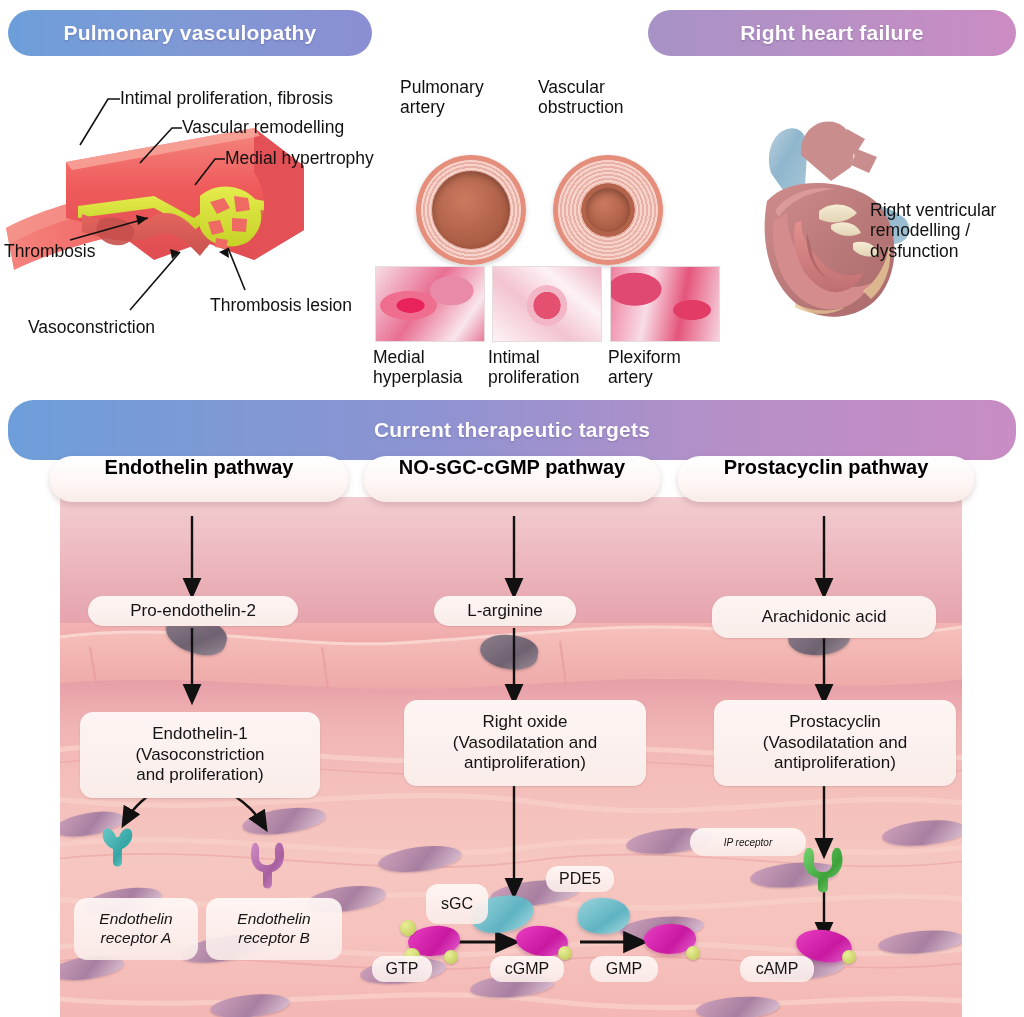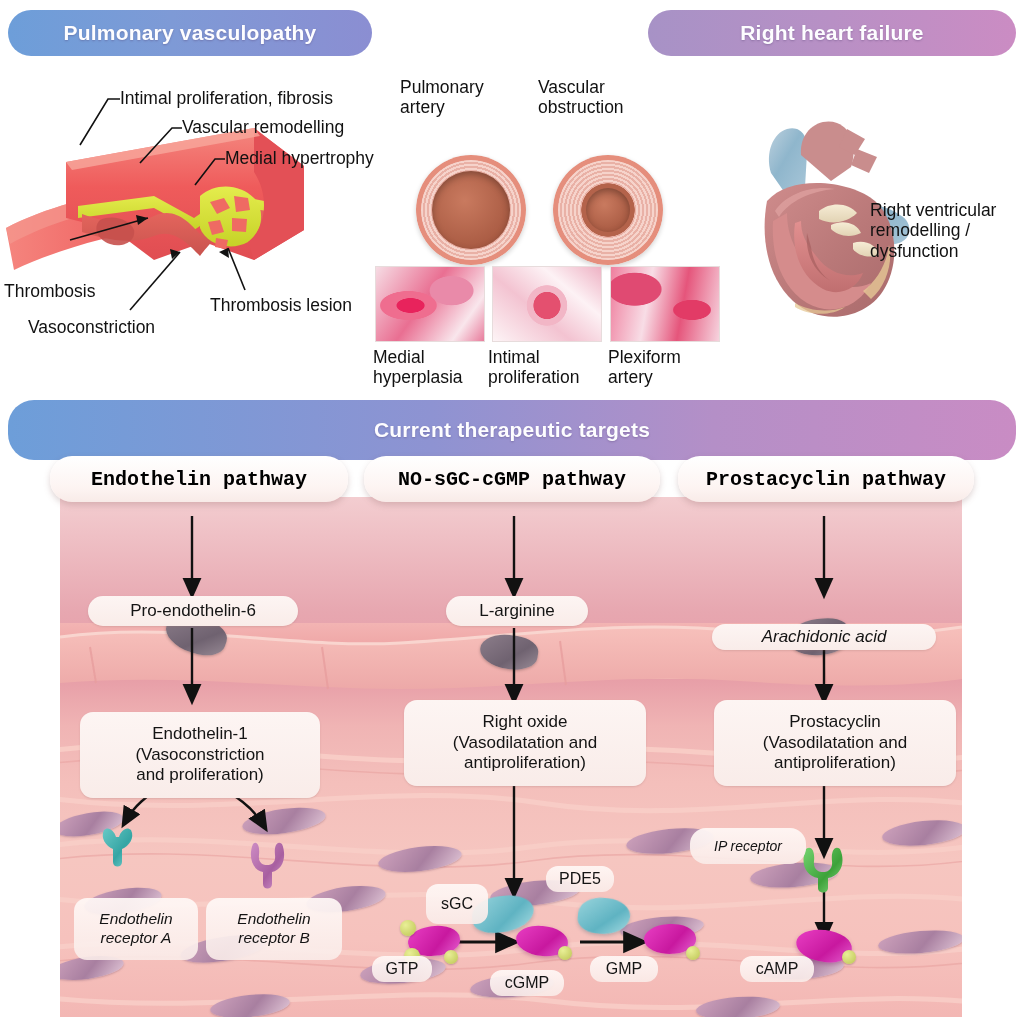--- a/index.html
+++ b/index.html
@@ -72,24 +72,24 @@
   .chip{position:absolute;display:flex;align-items:center;justify-content:center;
     background:linear-gradient(to bottom,#fdf5f3,#f9ece9);
     border-radius:16px;font-size:17px;color:#141414;white-space:nowrap;
     box-shadow:0 1px 2px rgba(150,110,110,.25);}
   .chip.multi{flex-direction:column;line-height:1.2;white-space:normal;padding:6px 10px;border-radius:13px;}
   .chip.it{font-style:italic;}
   .chip.sm{font-size:16px;border-radius:12px;}
   .chip.soft{box-shadow:none;background:linear-gradient(to bottom,rgba(255,248,246,.93),rgba(250,236,233,.9));}
 
   
-  .pill{position:absolute;display:flex;align-items:center;justify-content:center;
+  .pill{position:absolute;display:flex;align-items:flex-start;justify-content:center;
     background:linear-gradient(to bottom,#ffffff,#fdf4f2 70%,#f8ebe8);
     border-radius:22px;font-weight:bold;font-size:20px;color:#000;
-    box-shadow:0 3px 6px rgba(140,100,100,.28);font-family:Liberation Mono, monospace;}
+    box-shadow:0 3px 6px rgba(140,100,100,.28);}
 
   
   .mol{position:absolute;border-radius:48% 52% 45% 55%;
     background:linear-gradient(135deg,#e93fc4,#c8189f 60%,#e55fd0);
     box-shadow:0 2px 4px rgba(120,0,90,.3);}
   .phos{position:absolute;border-radius:50%;
     background:radial-gradient(circle at 35% 32%,#e9ef97,#bcc452);
     box-shadow:0 1px 2px rgba(0,0,0,.22);}
   .enz{position:absolute;border-radius:52% 48% 60% 40%;
     background:linear-gradient(140deg,#9ad5dd,#5fb3c2 60%,#a9dde4);
@@ -166,21 +166,21 @@
   <g fill="#111">
     <polygon points="148,218 136,215 138,225"></polygon>
     <polygon points="180,252 170,249 172,259"></polygon>
     <polygon points="228,248 219,252 229,258"></polygon>
   </g>
 </svg>
 
 <div class="lbl" style="left:120px;top:88px;">Intimal proliferation, fibrosis</div>
 <div class="lbl" style="left:182px;top:117px;">Vascular remodelling</div>
 <div class="lbl" style="left:225px;top:148px;">Medial hypertrophy</div>
-<div class="lbl" style="left:4px;top:241px;margin-top:40px;">Thrombosis</div>
+<div class="lbl" style="left:4px;top:241px;">Thrombosis</div>
 <div class="lbl" style="left:28px;top:317px;">Vasoconstriction</div>
 <div class="lbl" style="left:210px;top:295px;">Thrombosis lesion</div>
 
 <div class="lbl c" style="left:400px;top:77px;width:142px;">
   <div>Pulmonary</div>
   <div>artery</div>
 </div>
 <div class="lbl c" style="left:538px;top:77px;width:140px;">
   <div>Vascular</div>
   <div>obstruction</div>
@@ -383,26 +383,26 @@
     <path d="M214,784 C236,796 252,806 264,826"></path>
   </g>
 
   <g stroke="#111" stroke-width="2.8" fill="none" marker-end="url(#ah)">
     <line x1="452" y1="942" x2="512" y2="942"></line>
     <line x1="580" y1="942" x2="640" y2="942"></line>
   </g>
 </svg>
 
 <div class="chip" style="left:88px;top:596px;width:210px;height:30px;">
-  <span>Pro-endothelin-6</span>
-</div>
-<div class="chip" style="left:446px;top:596px;width:142px;height:30px;">
+  <span>Pro-endothelin-2</span>
+</div>
+<div class="chip" style="left:434px;top:596px;width:142px;height:30px;">
   <span>L-arginine</span>
 </div>
-<div class="chip" style="left:712px;top:624px;width:224px;height:26px;font-style:italic;">
+<div class="chip" style="left:712px;top:596px;width:224px;height:42px;">
   <span>Arachidonic acid</span>
 </div>
 
 <div class="chip multi" style="left:80px;top:700px;width:220px;height:74px;margin-top:12px;">
   <span>Endothelin-1</span>
   <span>(Vasoconstriction</span>
   <span>and proliferation)</span>
 </div>
 <div class="chip multi" style="left:404px;top:700px;width:222px;height:74px;">
   <span>Right oxide</span>
@@ -449,21 +449,21 @@
 </svg>
 
 <div class="chip multi it soft" style="left:74px;top:898px;width:104px;height:50px;font-size:15.5px;">
   <span>Endothelin</span>
   <span>receptor A</span>
 </div>
 <div class="chip multi it soft" style="left:206px;top:898px;width:116px;height:50px;font-size:15.5px;">
   <span>Endothelin</span>
   <span>receptor B</span>
 </div>
-<div class="chip it soft" style="left:690px;top:828px;width:116px;height:36px;font-size:14px;">
+<div class="chip it soft" style="left:690px;top:828px;width:116px;height:28px;font-size:10px;">
   <span>IP receptor</span>
 </div>
 
 <div class="enz" style="left:472px;top:896px;width:62px;height:36px;transform:rotate(-6deg);"></div>
 <div class="enz" style="left:578px;top:898px;width:52px;height:36px;transform:rotate(6deg);"></div>
 
 <div class="chip sm soft" style="left:426px;top:884px;width:62px;height:40px;text-align:right;">
   <span>sGC</span>
 </div>
 <div class="chip sm soft" style="left:546px;top:866px;width:68px;height:26px;">
@@ -480,21 +480,21 @@
 
 <div class="mol" style="left:644px;top:924px;width:52px;height:30px;transform:rotate(-4deg);"></div>
 <div class="phos" style="left:686px;top:946px;width:14px;height:14px;"></div>
 
 <div class="mol" style="left:796px;top:930px;width:56px;height:32px;transform:rotate(6deg);"></div>
 <div class="phos" style="left:842px;top:950px;width:14px;height:14px;"></div>
 
 <div class="chip sm soft" style="left:372px;top:956px;width:60px;height:26px;">
   <span>GTP</span>
 </div>
-<div class="chip sm soft" style="left:490px;top:956px;width:74px;height:26px;margin-top:14px;">
+<div class="chip sm soft" style="left:490px;top:956px;width:74px;height:26px;">
   <span>cGMP</span>
 </div>
 <div class="chip sm soft" style="left:590px;top:956px;width:68px;height:26px;">
   <span>GMP</span>
 </div>
 <div class="chip sm soft" style="left:740px;top:956px;width:74px;height:26px;">
   <span>cAMP</span>
 </div>
 
 </body></html>

